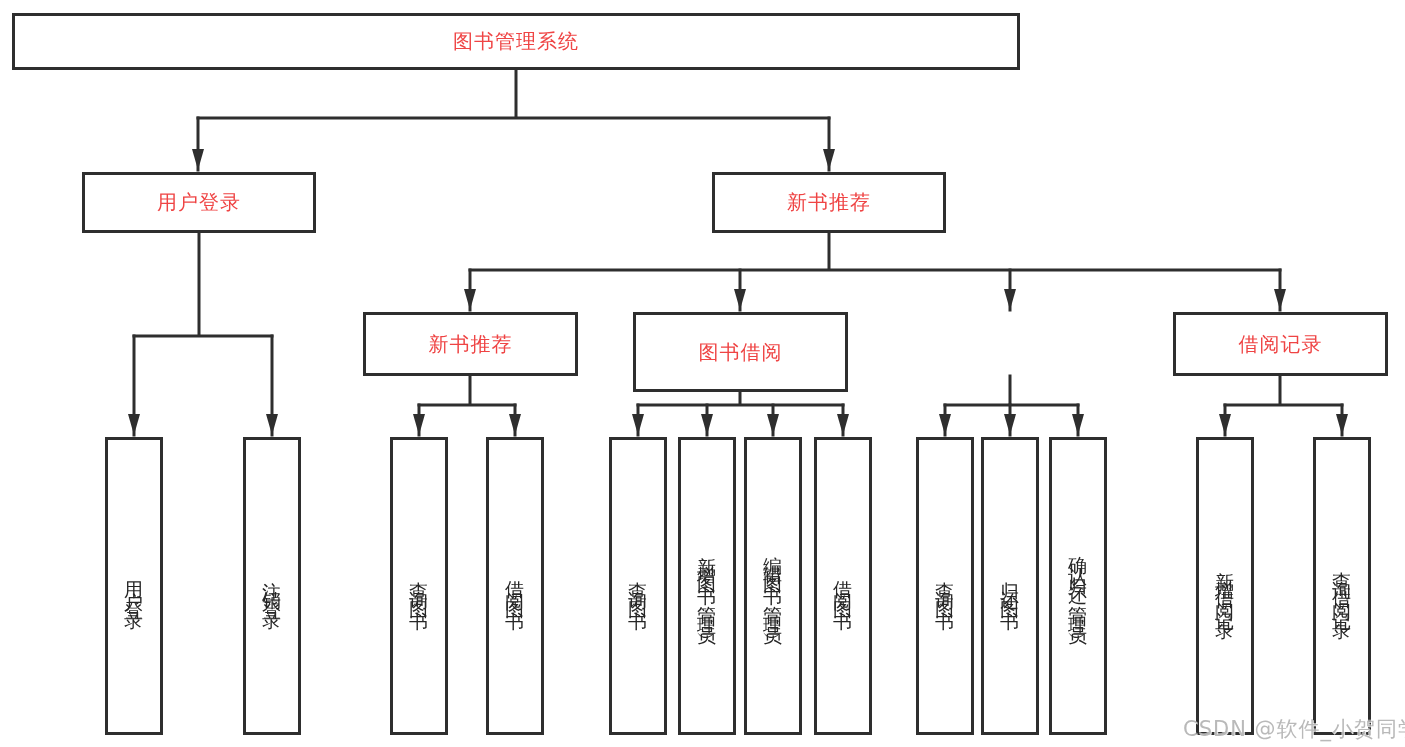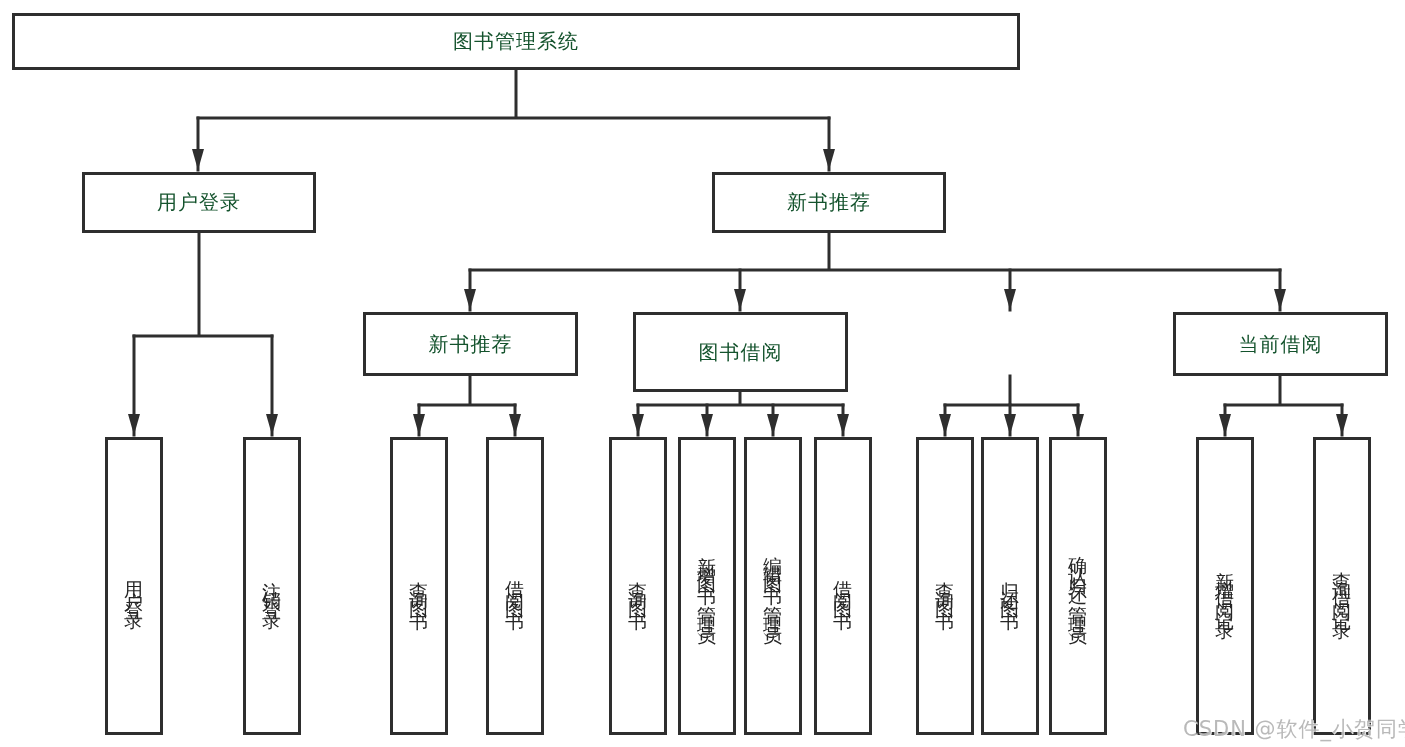--- a/index.html
+++ b/index.html
@@ -22,21 +22,21 @@
     pointer-events: none;
   }
   .box {
     position: absolute;
     box-sizing: border-box;
     border: 3px solid #2e2e2e;
     background: #ffffff;
     display: flex;
     align-items: center;
     justify-content: center;
-    color: #14532d;
+    color: #ef4444;
     font-size: 20px;
     letter-spacing: 1px;
     z-index: 2;
   }
   .vbox {
     position: absolute;
     box-sizing: border-box;
     border: 3px solid #2e2e2e;
     background: #ffffff;
     display: flex;
@@ -124,21 +124,21 @@
     <span>新书推荐</span>
   </div>
 
   <div class="box" style="left:363px; top:312px; width:215px; height:64px;">
     <span>新书推荐</span>
   </div>
   <div class="box" style="left:633px; top:312px; width:215px; height:80px;">
     <span>图书借阅</span>
   </div>
   <div class="box" style="left:1173px; top:312px; width:215px; height:64px;">
-    <span>当前借阅</span>
+    <span>借阅记录</span>
   </div>
 
   <div class="vbox" style="left:105px; top:437px; width:58px; height:298px;">
     <span class="vtext">用户登录</span>
   </div>
   <div class="vbox" style="left:243px; top:437px; width:58px; height:298px;">
     <span class="vtext">注销登录</span>
   </div>
 
   <div class="vbox" style="left:390px; top:437px; width:58px; height:298px;">

